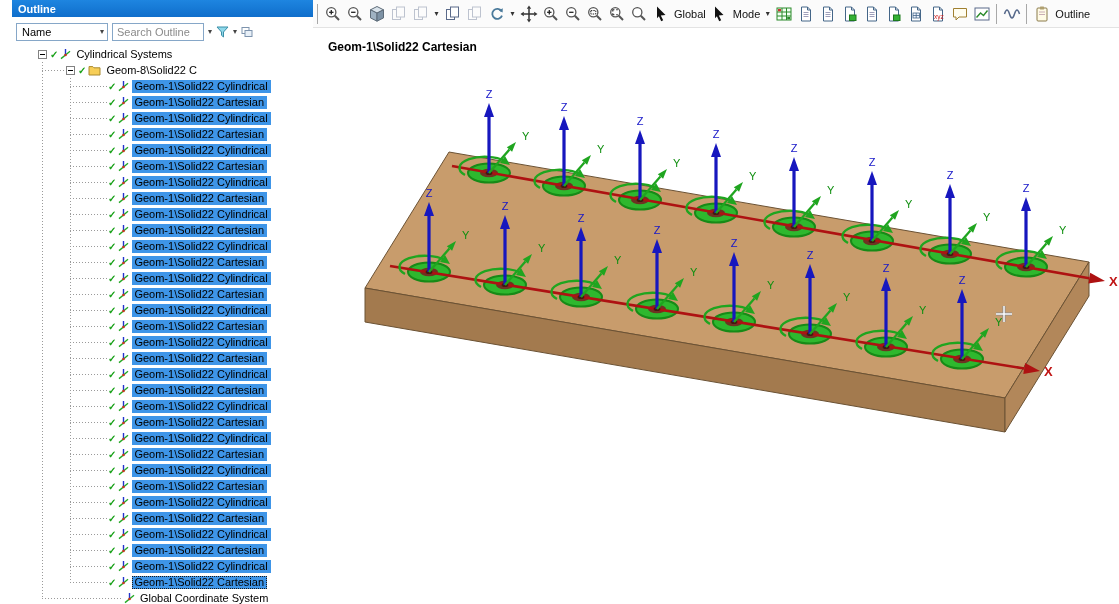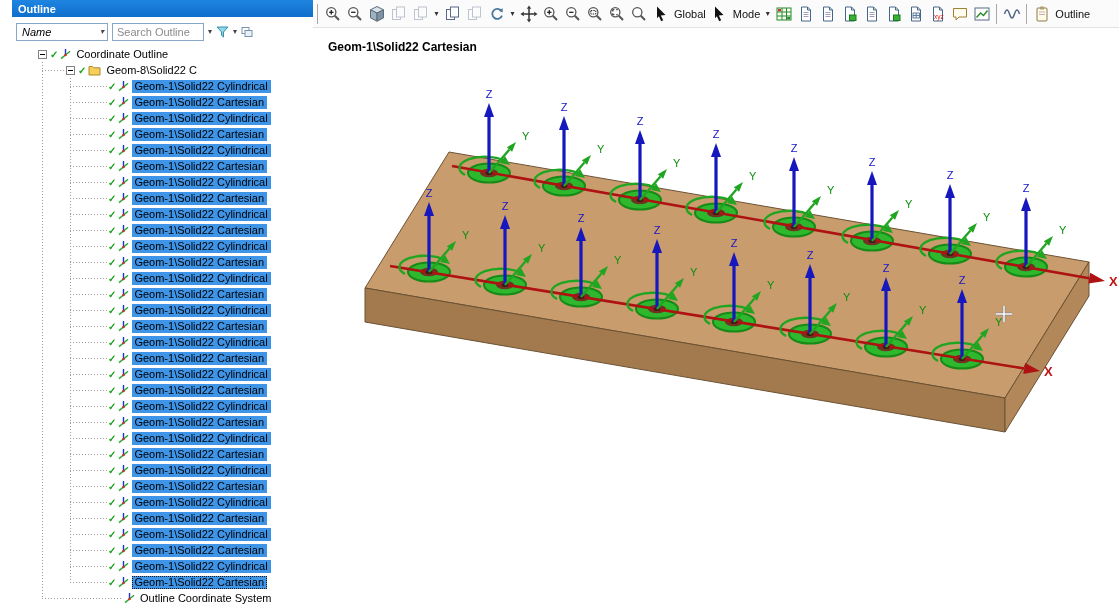--- a/index.html
+++ b/index.html
@@ -5,21 +5,21 @@
   html,body{margin:0;padding:0;}
   body{width:1119px;height:604px;overflow:hidden;font-family:"Liberation Sans",sans-serif;background:#fff;}
   .app{position:relative;width:1119px;height:604px;background:#fff;}
 
   
   .left-panel{position:absolute;left:12px;top:0;width:374px;height:604px;background:#fff;border-right:1px solid #9a9a9a;box-sizing:border-box;}
   .titlebar{height:17px;background:linear-gradient(#1e85e0,#0f6ecb);color:#fff;font-size:11px;font-weight:bold;display:flex;align-items:center;padding:0 4px 0 6px;}
   .titlebar .spacer{flex:1;}
   .titlebar .tbi{width:14px;height:13px;display:flex;align-items:center;justify-content:center;font-size:9px;color:#fff;cursor:default;}
   .panel-toolbar{height:29px;display:flex;align-items:center;gap:4px;padding:0 4px;background:#fff;}
-  .dropdown-like{width:92px;height:18px;border:1px solid #86a7c8;background:#fff;font-size:11px;display:flex;align-items:center;justify-content:space-between;padding:0 3px 0 5px;box-sizing:border-box;font-style:italic;}
+  .dropdown-like{width:92px;height:18px;border:1px solid #86a7c8;background:#fff;font-size:11px;display:flex;align-items:center;justify-content:space-between;padding:0 3px 0 5px;box-sizing:border-box;}
   .dropdown-like .dd{font-size:8px;color:#444;}
   .search-box{width:92px;height:18px;border:1px solid #86a7c8;font-size:11px;padding:0 4px;box-sizing:border-box;font-family:"Liberation Sans",sans-serif;}
   .search-box::placeholder{color:#8a8a8a;}
   .pt-icon{display:flex;align-items:center;justify-content:center;height:18px;}
   .pt-dd{font-size:8px;color:#444;}
 
   .tree{position:absolute;top:46px;left:0;right:11px;bottom:0;overflow:hidden;font-size:11px;color:#000;}
   .guide{position:absolute;width:1px;background-image:repeating-linear-gradient(to bottom,#9a9a9a 0 1px,transparent 1px 3px);}
   .trow{height:16px;display:flex;align-items:center;white-space:nowrap;background-repeat:no-repeat;}
   .trow .ico{display:inline-flex;margin-right:3px;flex:none;}
@@ -106,21 +106,21 @@
           </span>
           <span class="chk">✓</span>
           <span class="ico">
             <svg width="11" height="12" viewBox="0 0 11 12">
               <line x1="5.5" y1="1" x2="5.5" y2="7" stroke="#2233cc" stroke-width="1.4"></line>
               <line x1="5.5" y1="7" x2="10" y2="3.2" stroke="#22aa22" stroke-width="1.4"></line>
               <line x1="5.5" y1="7" x2="1" y2="10.6" stroke="#22aa22" stroke-width="1.4"></line>
               <circle cx="5.5" cy="7" r="1.3" fill="#cc3322"></circle>
             </svg>
           </span>
-          <span class="lbl">Coordinate Outline</span>
+          <span class="lbl">Cylindrical Systems</span>
         </div>
         <div class="trow frow" style="padding-left: 54px;">
           <span class="ico">
             <svg width="9" height="9" viewBox="0 0 9 9">
               <rect x="0.5" y="0.5" width="8" height="8" fill="#fff" stroke="#828282"></rect>
               <line x1="2" y1="4.5" x2="7" y2="4.5" stroke="#000" stroke-width="1"></line>
             </svg>
           </span>
           <span class="chk">✓</span>
           <span class="ico">
@@ -516,21 +516,21 @@
         </div>
         <div class="trow grow" style="padding-left: 112px;">
           <span class="ico">
             <svg width="11" height="12" viewBox="0 0 11 12">
               <line x1="5.5" y1="1" x2="5.5" y2="7" stroke="#2233cc" stroke-width="1.4"></line>
               <line x1="5.5" y1="7" x2="10" y2="3.2" stroke="#22aa22" stroke-width="1.4"></line>
               <line x1="5.5" y1="7" x2="1" y2="10.6" stroke="#22aa22" stroke-width="1.4"></line>
               <circle cx="5.5" cy="7" r="1.3" fill="#cc3322"></circle>
             </svg>
           </span>
-          <span class="lbl">Outline Coordinate System</span>
+          <span class="lbl">Global Coordinate System</span>
         </div>
       </div>
 
     <div class="panel-scrollbar">
       <div class="thumb"></div>
     </div>
   </div>
 
   <div class="right-area">
     <div class="main-toolbar" id="main-toolbar">

